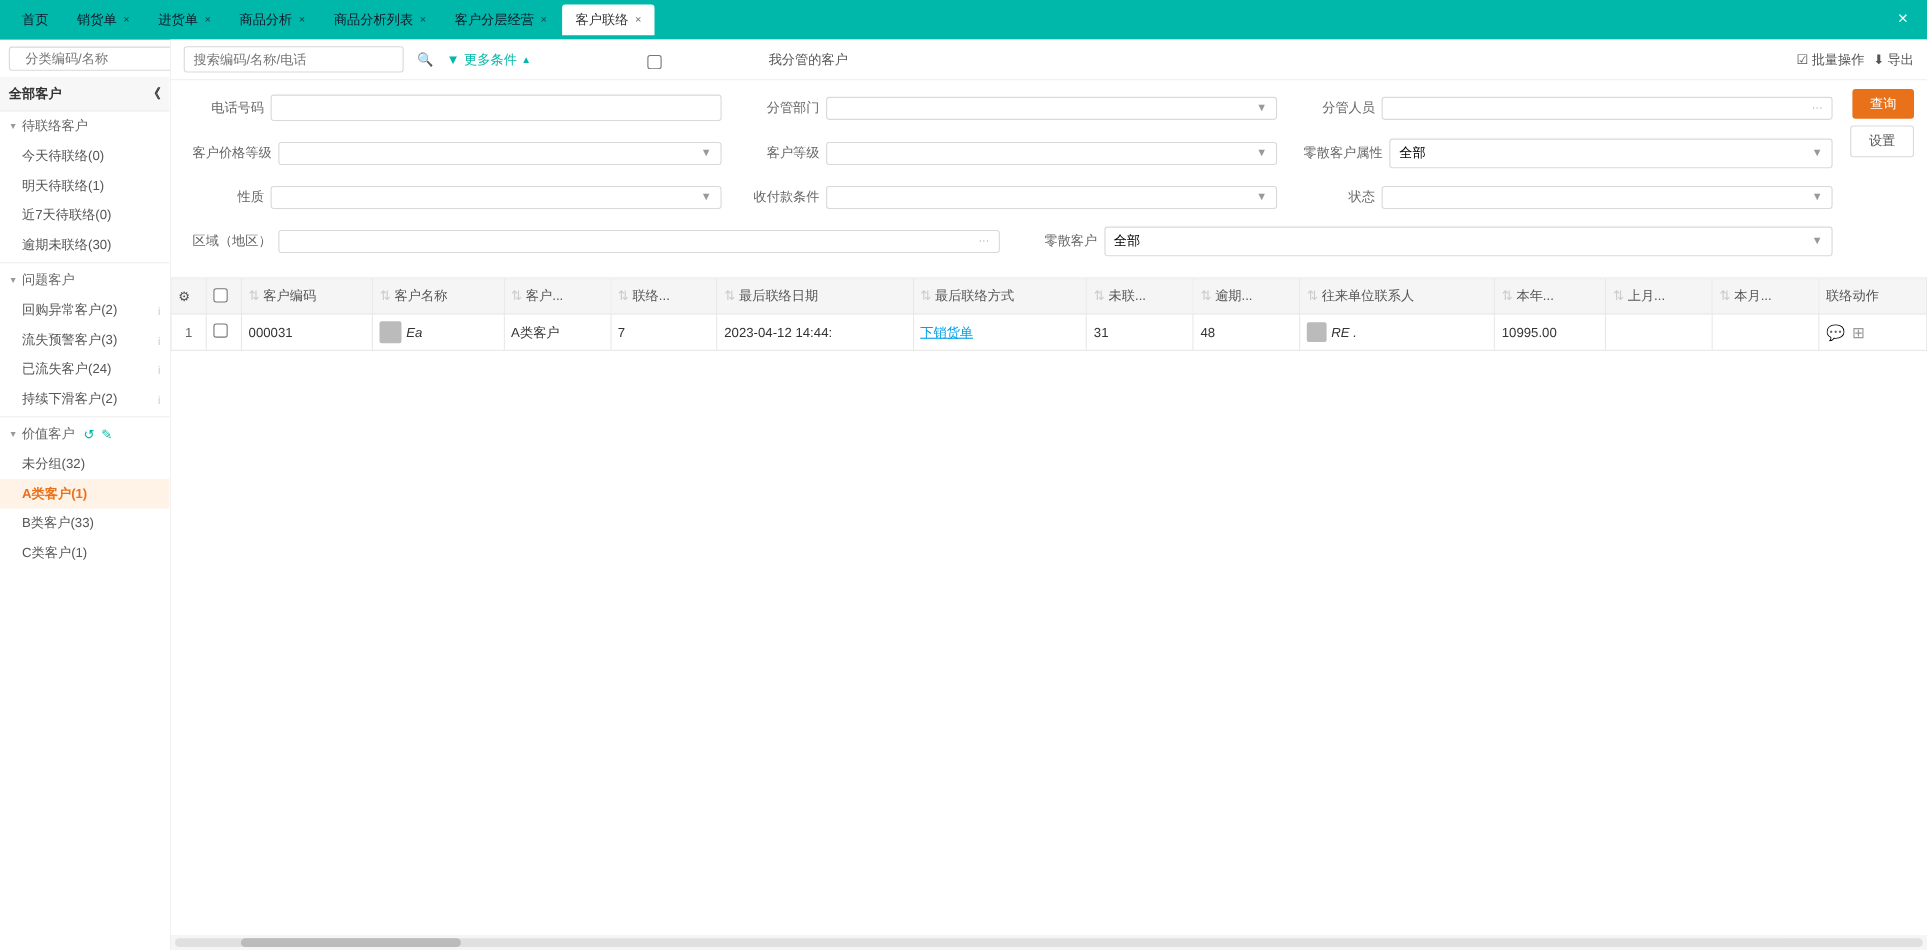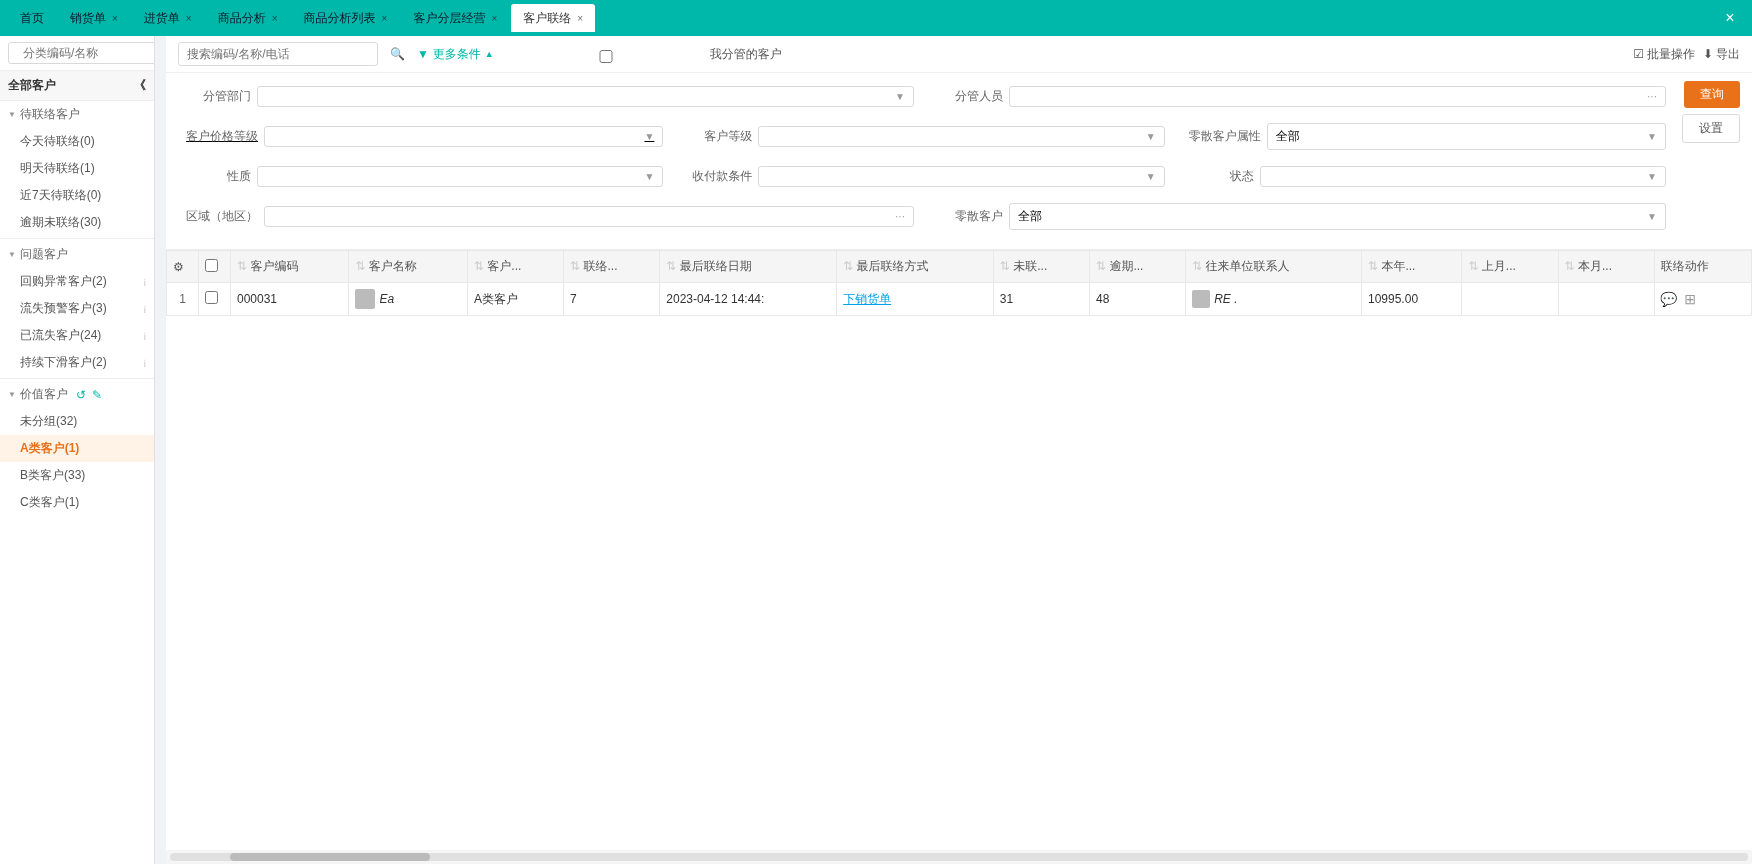--- a/index.html
+++ b/index.html
@@ -23,21 +23,21 @@
     .sidebar-search input { flex: 1; border: 1px solid #d9d9d9; border-radius: 3px; padding: 3px 14px; font-size: 12px; outline: none; }
     .sidebar-section-header { display: flex; align-items: center; padding: 6px 8px; font-weight: bold; color: #333; background: #f7f7f7; border-bottom: 1px solid #eee; justify-content: space-between; cursor: pointer; }
     .sidebar-group-label { display: flex; align-items: center; padding: 5px 8px; color: #666; font-size: 12px; gap: 4px; }
     .sidebar-group-label .triangle { font-size: 8px; color: #999; }
     .sidebar-item { padding: 5px 8px 5px 20px; color: #555; cursor: pointer; display: flex; align-items: center; justify-content: space-between; }
     .sidebar-item.active { background: #fff3e8; color: #e8711a; font-weight: bold; }
     .sidebar-item .item-label { flex: 1; }
     .sidebar-item .info-icon { color: #ccc; font-size: 10px; }
 
     
-    .content-area { flex: 1; display: flex; flex-direction: column; background: #f0f2f5; overflow: hidden; margin-left: 11px; }
+    .content-area { flex: 1; display: flex; flex-direction: column; background: #f0f2f5; overflow: hidden; }
 
     
     .filter-bar { background: #fff; padding: 6px 12px; display: flex; align-items: center; gap: 12px; border-bottom: 1px solid #eee; }
     .filter-bar input { border: 1px solid #d9d9d9; border-radius: 3px; padding: 4px 8px; font-size: 12px; width: 200px; outline: none; }
     .filter-btn { display: flex; align-items: center; gap: 4px; color: #00b8a9; cursor: pointer; font-size: 12px; }
     .filter-bar .checkbox-label { display: flex; align-items: flex-end; gap: 4px; cursor: pointer; color: #555; }
     .filter-bar-right { margin-left: auto; display: flex; align-items: center; gap: 8px; }
     .batch-btn { color: #555; cursor: pointer; display: flex; align-items: center; gap: 3px; font-size: 12px; }
     .export-btn { color: #555; cursor: pointer; display: flex; align-items: center; gap: 3px; font-size: 12px; }
 
@@ -217,36 +217,40 @@
         </span>
       </div>
     </div>
 
     <div class="advanced-filter">
       <div style="display:flex; align-items:flex-start;">
         <div style="flex:1;">
 
           <div class="filter-row">
             <div class="filter-cell" style="flex:1;">
+              <label>电话号码</label>
+              <input type="text" style="flex: 1 1 0%; border: 1px solid rgb(217, 217, 217); border-radius: 3px; padding: 4px 8px; font-size: 12px; outline: none;">
+            </div>
+            <div class="filter-cell" style="flex:1;">
               <label>分管部门</label>
               <div class="filter-select" style="flex:1;">
                 <span></span>
                 <span class="arrow">▼</span>
               </div>
             </div>
             <div class="filter-cell" style="flex:1;">
               <label>分管人员</label>
               <div class="filter-select" style="flex:1; justify-content:flex-end;">
                 <span class="arrow">···</span>
               </div>
             </div>
           </div>
 
           <div class="filter-row">
-            <div class="filter-cell" style="flex:1;text-decoration:underline;">
+            <div class="filter-cell" style="flex:1;">
               <label>客户价格等级</label>
               <div class="filter-select" style="flex:1;">
                 <span></span>
                 <span class="arrow">▼</span>
               </div>
             </div>
             <div class="filter-cell" style="flex:1;">
               <label>客户等级</label>
               <div class="filter-select" style="flex:1;">
                 <span></span>

